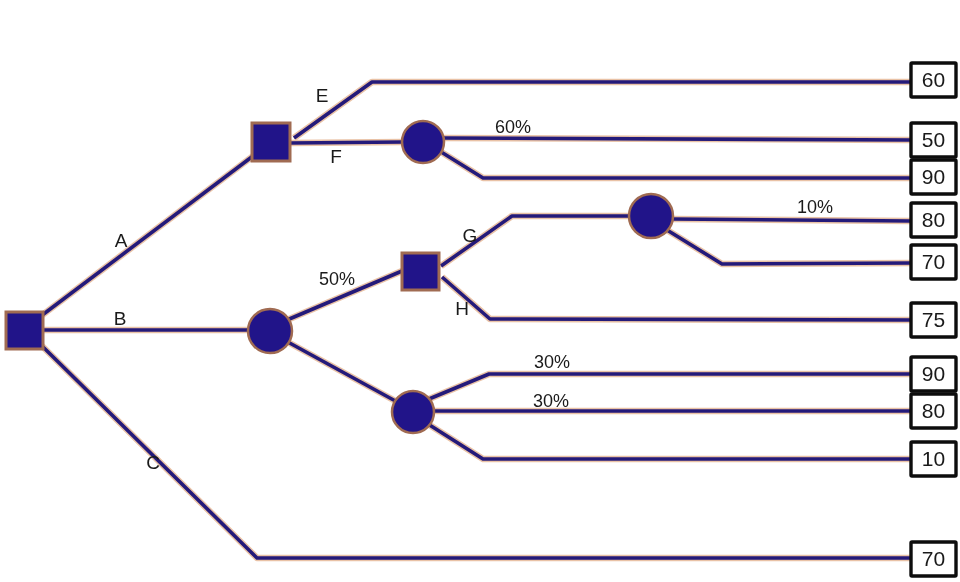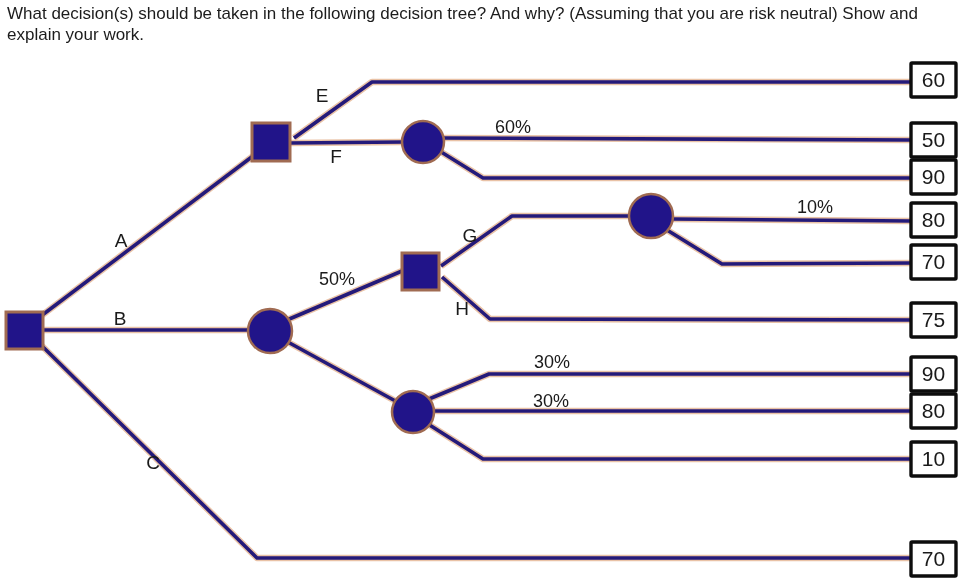--- a/index.html
+++ b/index.html
@@ -8,21 +8,20 @@
   .question{position:absolute;top:3px;left:7px;width:948px;
             font-size:17px;line-height:21px;color:#1c1c1c;
             font-family:"Liberation Sans",sans-serif;}
   svg{position:absolute;top:0;left:0;}
   text{font-family:"Liberation Sans",sans-serif;}
 </style>
 </head>
 <body>
 
 <div class="page">
-  <div class="question">What decision(s) should be taken in the following decision tree? And why? (Assuming that you are risk neutral) Show and explain your work.</div>
   <svg id="tree" width="960" height="582" viewBox="0 0 960 582">
       <polyline points="41,316 253,156" fill="none" stroke="#e9c2a6" stroke-width="6.5" stroke-linejoin="round"></polyline>
       <polyline points="41,316 253,156" fill="none" stroke="#241a7a" stroke-width="3.6" stroke-linejoin="round"></polyline>
       <polyline points="43,330 249,330" fill="none" stroke="#e9c2a6" stroke-width="6.5" stroke-linejoin="round"></polyline>
       <polyline points="43,330 249,330" fill="none" stroke="#241a7a" stroke-width="3.6" stroke-linejoin="round"></polyline>
       <polyline points="40,344 257,558 911,558" fill="none" stroke="#e9c2a6" stroke-width="6.5" stroke-linejoin="round"></polyline>
       <polyline points="40,344 257,558 911,558" fill="none" stroke="#241a7a" stroke-width="3.6" stroke-linejoin="round"></polyline>
       <polyline points="294,138 372,82 911,82" fill="none" stroke="#e9c2a6" stroke-width="6.5" stroke-linejoin="round"></polyline>
       <polyline points="294,138 372,82 911,82" fill="none" stroke="#241a7a" stroke-width="3.6" stroke-linejoin="round"></polyline>
       <polyline points="290,143 403,142" fill="none" stroke="#e9c2a6" stroke-width="6.5" stroke-linejoin="round"></polyline>

